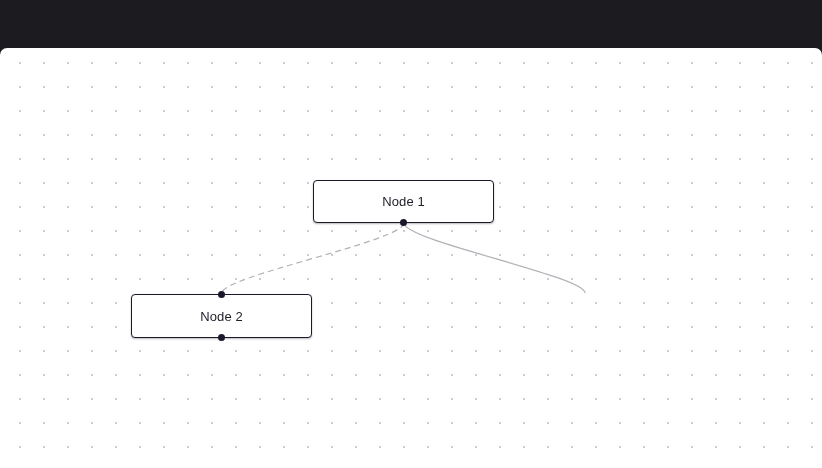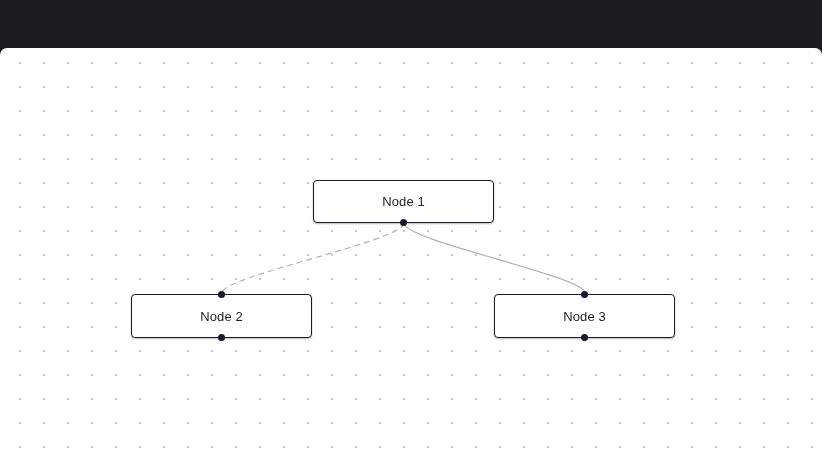--- a/index.html
+++ b/index.html
@@ -87,19 +87,14 @@
     <span class="node-label">Node 1</span>
     <span class="handle bottom"></span>
   </div>
 
   <div class="node" style="left:131px; top:246px; width:181px; height:44px;align-items:center;">
     <span class="handle top"></span>
     <span class="node-label">Node 2</span>
     <span class="handle bottom"></span>
   </div>
 
-  <div class="node" style="left:494px; top:246px; width:181px; height:44px;">
-    <span class="handle top"></span>
-    <span class="node-label">Node 3</span>
-    <span class="handle bottom"></span>
-  </div>
 
 </div>
 
 </body></html>

